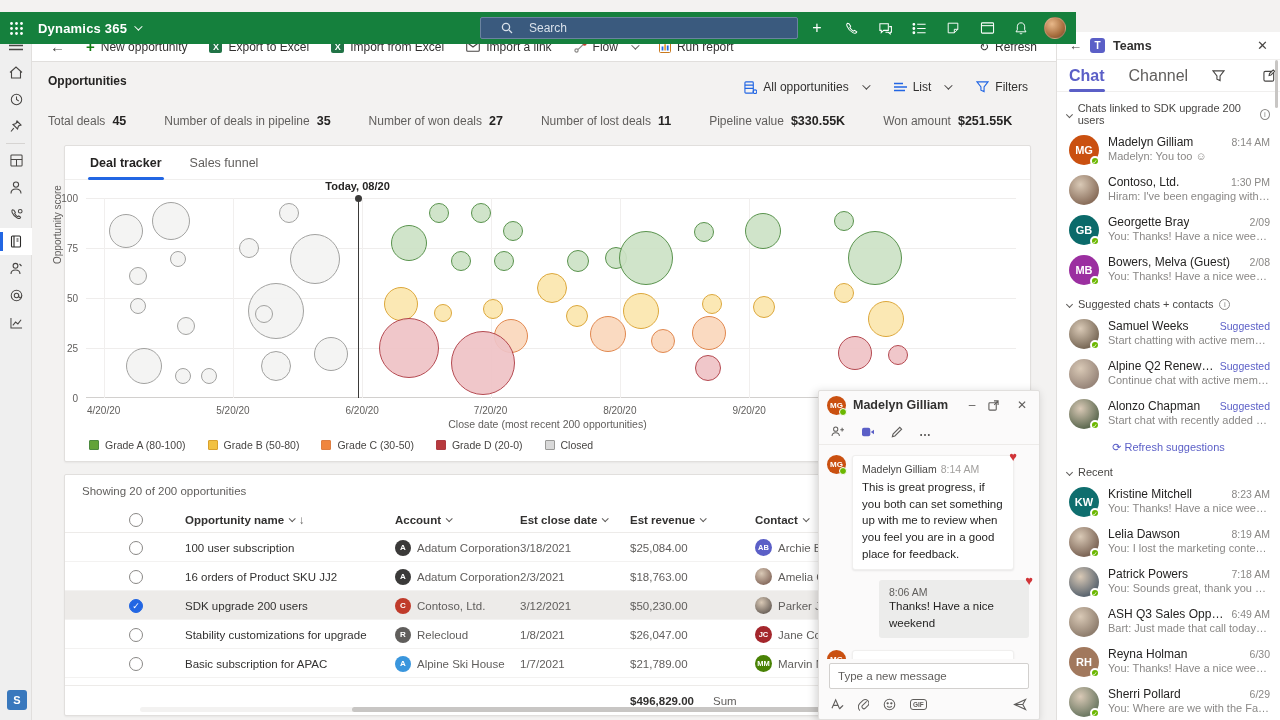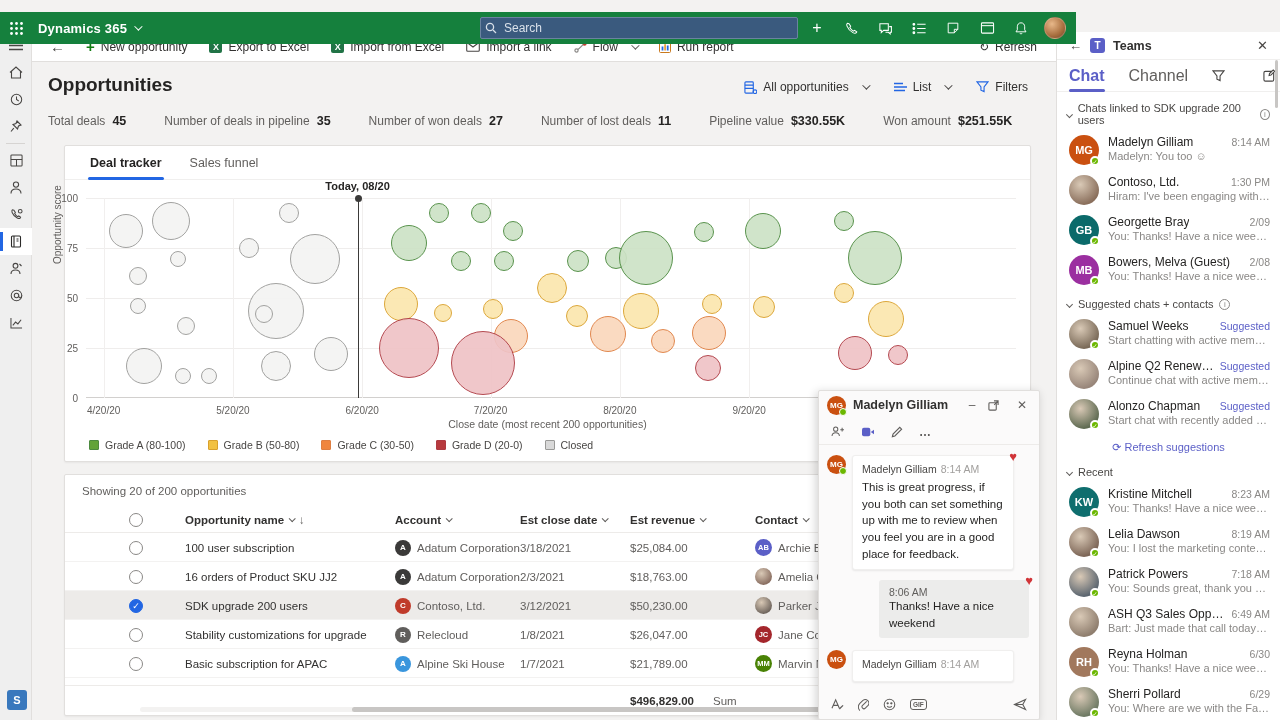--- a/index.html
+++ b/index.html
@@ -4,21 +4,21 @@
 <style>
   * { margin:0; padding:0; box-sizing:border-box; }
   html,body { width:1280px; height:720px; overflow:hidden; font-family:"Liberation Sans","DejaVu Sans",sans-serif; font-size:12px; color:#323130; background:#f3f2f1; }
 
   
   #topbar { position:absolute; left:0; top:12px; width:1076px; height:32px; background:#15803d; display:flex; align-items:center; color:#fff; z-index:50; }
   .waffle { width:32px; height:32px; display:flex; align-items:center; justify-content:center; cursor:pointer; }
   .waffle svg { display:block; }
   .appname { font-size:13px; font-weight:bold; margin-left:6px; letter-spacing:.2px; }
   .chev { display:inline-block; width:6px; height:6px; border-right:1.3px solid currentColor; border-bottom:1.3px solid currentColor; transform:rotate(45deg) translateY(-2px); margin-left:7px; }
-  .topsearch { position:absolute; left:480px; top:5px; width:318px; height:22px; background:#3A5A7E; border:1px solid #6b83a0; border-radius:2px; display:flex; align-items:center; padding:0 4px; gap:7px; }
+  .topsearch { position:absolute; left:480px; top:5px; width:318px; height:22px; background:#3A5A7E; border:1px solid #6b83a0; border-radius:2px; display:flex; align-items:center; padding:0 20px; gap:16px; }
   .topsearch input { background:transparent; border:none; outline:none; color:#fff; font-size:12px; width:100%; font-family:inherit; }
   .topsearch input::placeholder { color:#d9e1ea; }
   .topicons { position:absolute; right:6px; top:0; height:32px; display:flex; align-items:center; gap:4px; }
   .topicon { width:30px; height:32px; display:flex; align-items:center; justify-content:center; color:#fff; cursor:pointer; }
   .avatar-top { width:22px; height:22px; border-radius:50%; background:radial-gradient(circle at 35% 30%,#e8b88a,#a96f3f 60%,#6d4426); border:1px solid #fff3; }
 
   
   #leftrail { position:absolute; left:0; top:32px; width:32px; height:688px; background:#efefef; border-right:1px solid #e1dfdd; z-index:40; }
   .railicon { width:32px; height:27px; display:flex; align-items:center; justify-content:center; color:#484644; cursor:pointer; position:relative; }
   .railicon.sel { background:#fff; }
@@ -29,21 +29,21 @@
   
   #cmdbar { position:absolute; left:32px; top:32px; width:1024px; height:30px; background:#fff; border-bottom:1px solid #e1dfdd; display:flex; align-items:center; padding:0 10px; gap:4px; z-index:30; }
   .cmditem { display:flex; align-items:center; gap:6px; padding:0 9px; height:30px; cursor:pointer; color:#323130; white-space:nowrap; }
   .backarrow { font-size:15px; color:#484644; padding:0 8px; cursor:pointer; }
   .spacer { flex:1; }
   .excel { width:13px; height:13px; background:#217346; border-radius:2px; color:#fff; font-size:9px; font-weight:bold; display:flex; align-items:center; justify-content:center; }
   .plus-green { color:#107C10; font-size:15px; font-weight:bold; }
 
   
   #main { position:absolute; left:32px; top:62px; width:1024px; height:658px; background:#f3f2f1; overflow:hidden; }
-  #pagehead { position:absolute; left:16px; top:12px; font-size:19px; font-weight:bold; color:#252423; }
+  #pagehead { position:absolute; left:16px; top:12px; font-size:12px; font-weight:bold; color:#252423; }
   .viewctrls { position:absolute; top:18px; right:28px; display:flex; align-items:center; gap:26px; }
   .viewctrl { display:flex; align-items:center; gap:6px; cursor:pointer; color:#323130; }
   .blueic { color:#2266E3; }
   #statsrow { position:absolute; left:16px; top:52px; display:flex; gap:38px; align-items:baseline; }
   .stat { display:flex; gap:7px; align-items:baseline; }
   .stat .lbl { color:#605e5c; font-size:12px; }
   .stat .val { font-weight:bold; font-size:12.5px; color:#252423; }
 
   .card { position:absolute; background:#fff; border:1px solid #e1dfdd; border-radius:2px; box-shadow:0 1px 2px rgba(0,0,0,.05); }
   #chartcard { left:32px; top:83px; width:967px; height:317px; }
@@ -864,20 +864,23 @@
           <span class="heart">♥</span>
         </div>
       </div>
       <div class="msg-in">
         <span class="pav" style="background: rgb(202, 80, 16);">MG</span>
         <div class="msgcard">
           <div class="msghead"><span>Madelyn Gilliam</span><span class="t">8:14 AM</span></div>
         </div>
       </div>
     </div>
+  <div id="popinput">
+    <input placeholder="Type a new message" style="">
+  </div>
   <div id="popactions">
     <span>
         <svg width="13" height="12" viewBox="0 0 14 13" fill="none" stroke="#605e5c" stroke-width="1.2">
           <path d="M1 11 L5 2 L9 11 M2.5 8 h5"></path>
           <path d="M9 12 L13 8" stroke-width="1.4"></path>
         </svg>
       </span>
     <span>
         <svg width="11" height="13" viewBox="0 0 12 14" fill="none" stroke="#605e5c" stroke-width="1.1">
           <path d="M9.5 3.5 L5 8 a2 2 0 0 0 3 3 L11 8 a4 4 0 0 0 -5.6 -5.6 L2 5.8 a5.5 5.5 0 0 0 0 7.8"></path>

